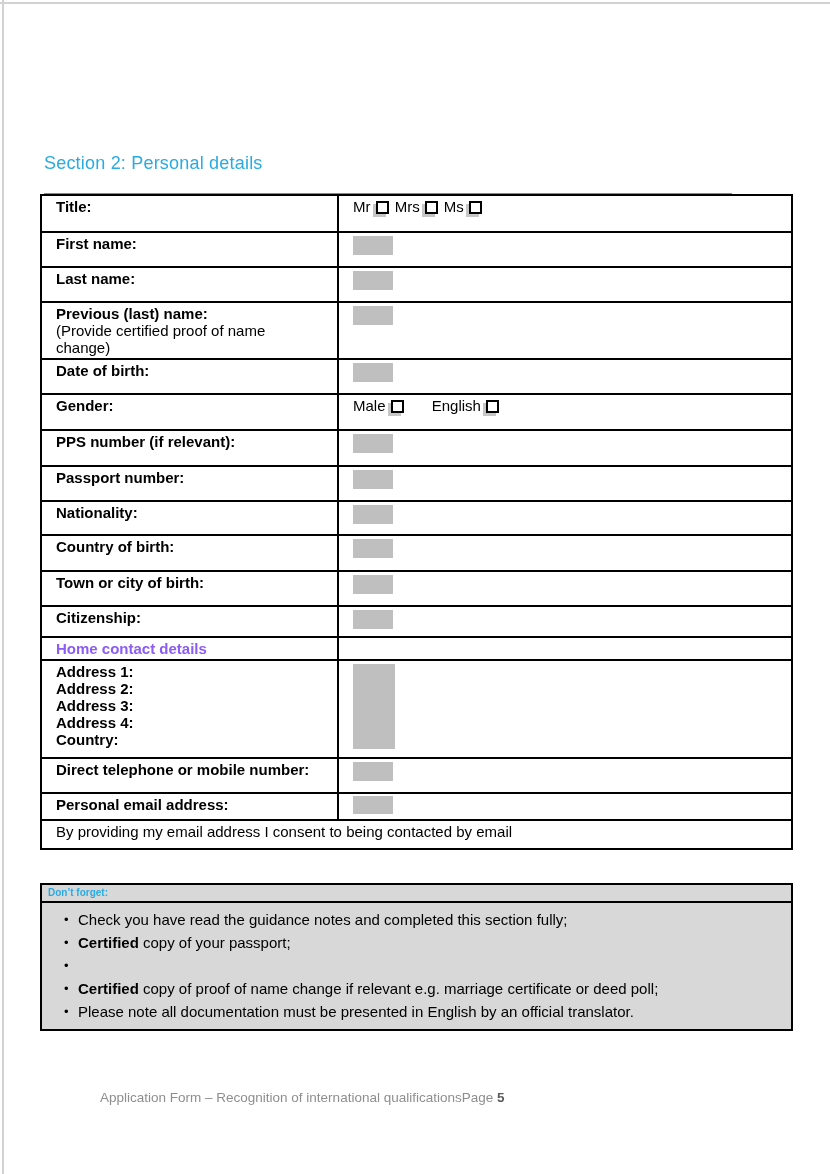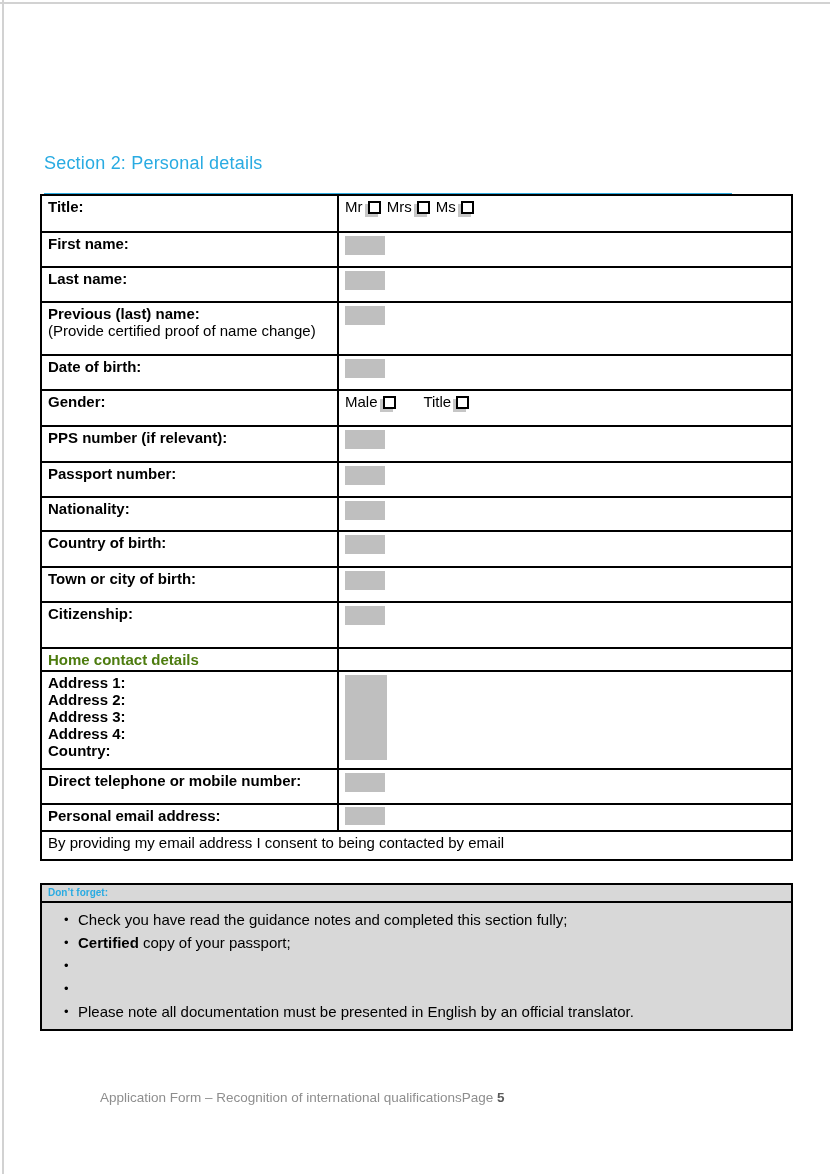--- a/index.html
+++ b/index.html
@@ -15,46 +15,46 @@
     position:absolute; left:44px; top:153px; width:688px;
     font-size:18px; color:#29abe2; padding-bottom:19px;
     border-bottom:2px solid #29abe2; letter-spacing:0.2px;
   }
 
   table.form {
     position:absolute; left:40px; top:194px; width:753px;
     border-collapse:collapse; table-layout:fixed;
   }
   table.form td {
-    border:2px solid #000; vertical-align:top; padding:2px 6px;
+    border:2px solid #000; vertical-align:top; padding:2px 14px;
     font-size:15px; line-height:17px;
   }
   td.lbl { font-weight:bold; width:297px; }
   td.val { }
   .sublabel { font-weight:normal; display:block; }
 
   tr.h37{height:37px} tr.h35{height:35px} tr.h53{height:53px} tr.h36{height:36px}
-  tr.h34{height:34px} tr.h45{height:46px} tr.h22{height:22px} tr.h98{height:98px}
+  tr.h34{height:34px} tr.h45{height:31px} tr.h22{height:22px} tr.h98{height:98px}
   tr.h27{height:27px} tr.h29{height:29px}
 
   .redact {
     display:inline-block; width:40px; height:19px; background:#bfbfbf; margin-top:1px;
   }
   .redact.tall { width:42px; height:85px; }
   .redact.slim { height:18px; margin-top:0; }
 
   .cbgroup { white-space:nowrap; font-size:15px; }
   .cbx {
     display:inline-block; width:13px; height:13px; background:#fff;
     border:2px solid #000; box-shadow:-3px 3px 0 0 #c6c6c6;
     margin:1px 2px 0 5px; vertical-align:-2px;
   }
   .cbspace { display:inline-block; width:22px; }
 
-  .cyan-head { color:#4d7c0f; font-weight:bold; font-size:15px; line-height:16px; }
+  .cyan-head { color:#8b5cf6; font-weight:bold; font-size:15px; line-height:16px; }
 
   .consent td { font-weight:normal; padding-top:2px; }
 
   .dont-forget {
     position:absolute; left:40px; top:883px; width:753px; height:148px;
     background:#d8d8d8; border:2px solid #000;
   }
   .df-head {
     padding:2px 6px 3px 6px; border-bottom:2px solid #000;
     color:#29abe2; font-weight:bold; font-size:10px;
@@ -108,21 +108,21 @@
       <td class="val"><span class="redact"></span></td>
     </tr>
     <tr class="h35">
       <td class="lbl">Date of birth:</td>
       <td class="val"><span class="redact"></span></td>
     </tr>
     <tr class="h36">
       <td class="lbl">Gender:</td>
       <td class="val cbgroup">
         <span>Male</span><span class="cbx"></span><span class="cbspace"></span>
-        <span>Title</span><span class="cbx"></span>
+        <span>English</span><span class="cbx"></span>
       </td>
     </tr>
     <tr class="h36">
       <td class="lbl">PPS number (if relevant):</td>
       <td class="val"><span class="redact"></span></td>
     </tr>
     <tr class="h35">
       <td class="lbl">Passport number:</td>
       <td class="val"><span class="redact"></span></td>
     </tr>
@@ -179,20 +179,21 @@
       </li>
       <li>
         <span class="dot">•</span>
         <span><span class="b">Certified</span><span> copy of your passport;</span></span>
       </li>
       <li>
         <span class="dot">•</span>
       </li>
       <li>
         <span class="dot">•</span>
+        <span><span class="b">Certified</span><span> copy of proof of name change if relevant e.g. marriage certificate or deed poll;</span></span>
       </li>
       <li>
         <span class="dot">•</span>
         <span><span class="b"></span><span>Please note all documentation must be presented in English by an official translator.</span></span>
       </li>
     </ul>
   </div>
 
   <div class="footer">
     <span>Application Form – Recognition of international qualifications</span>

